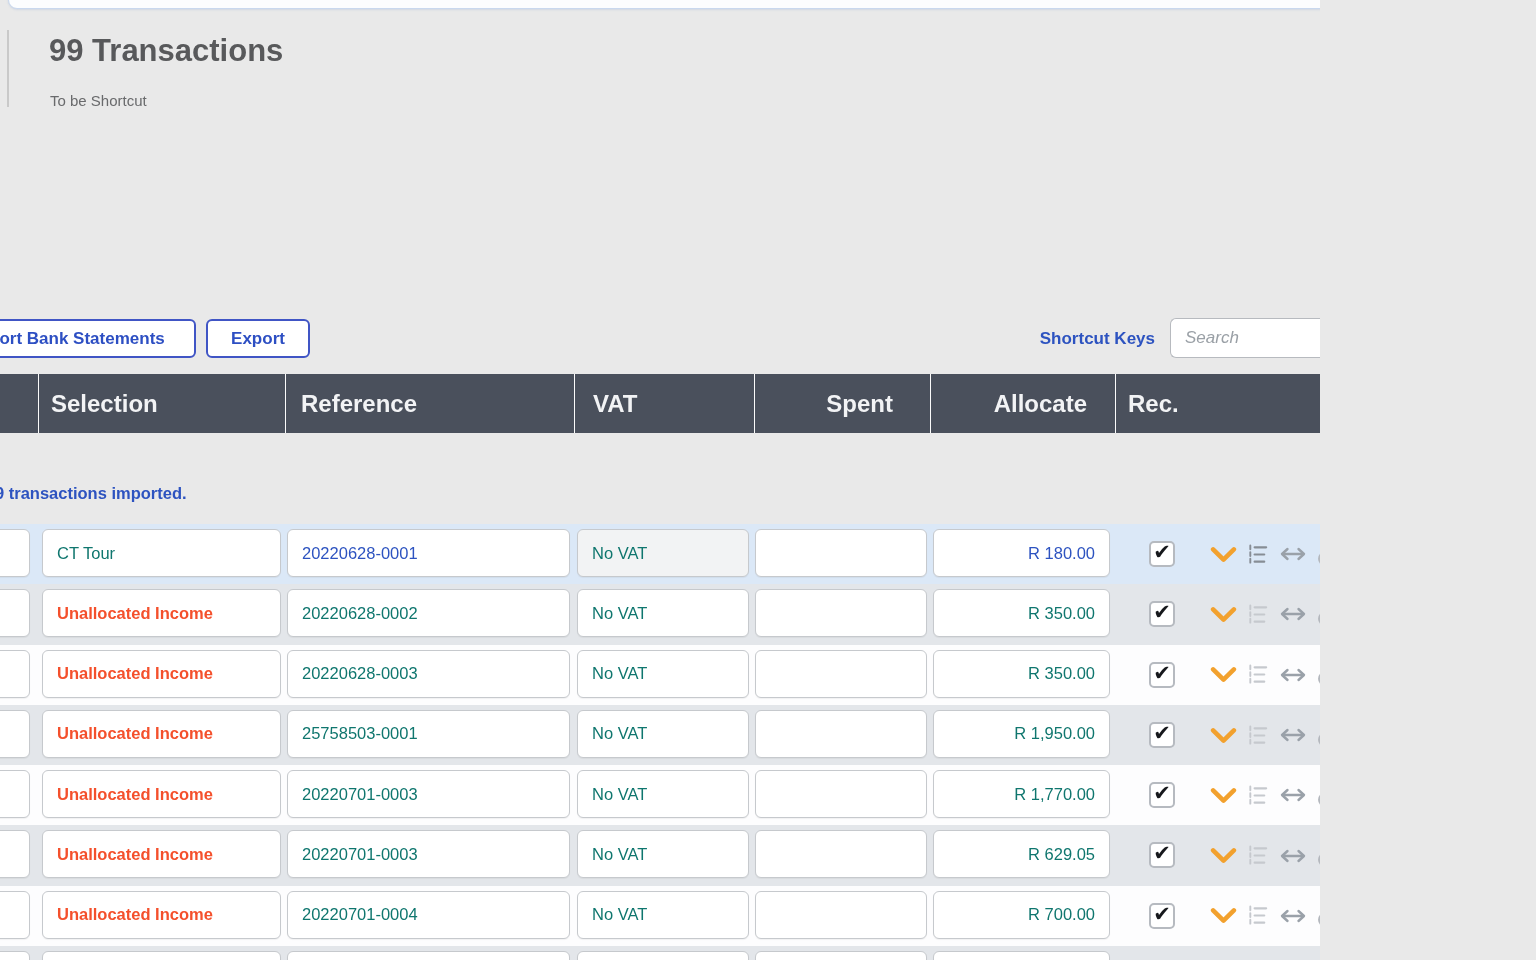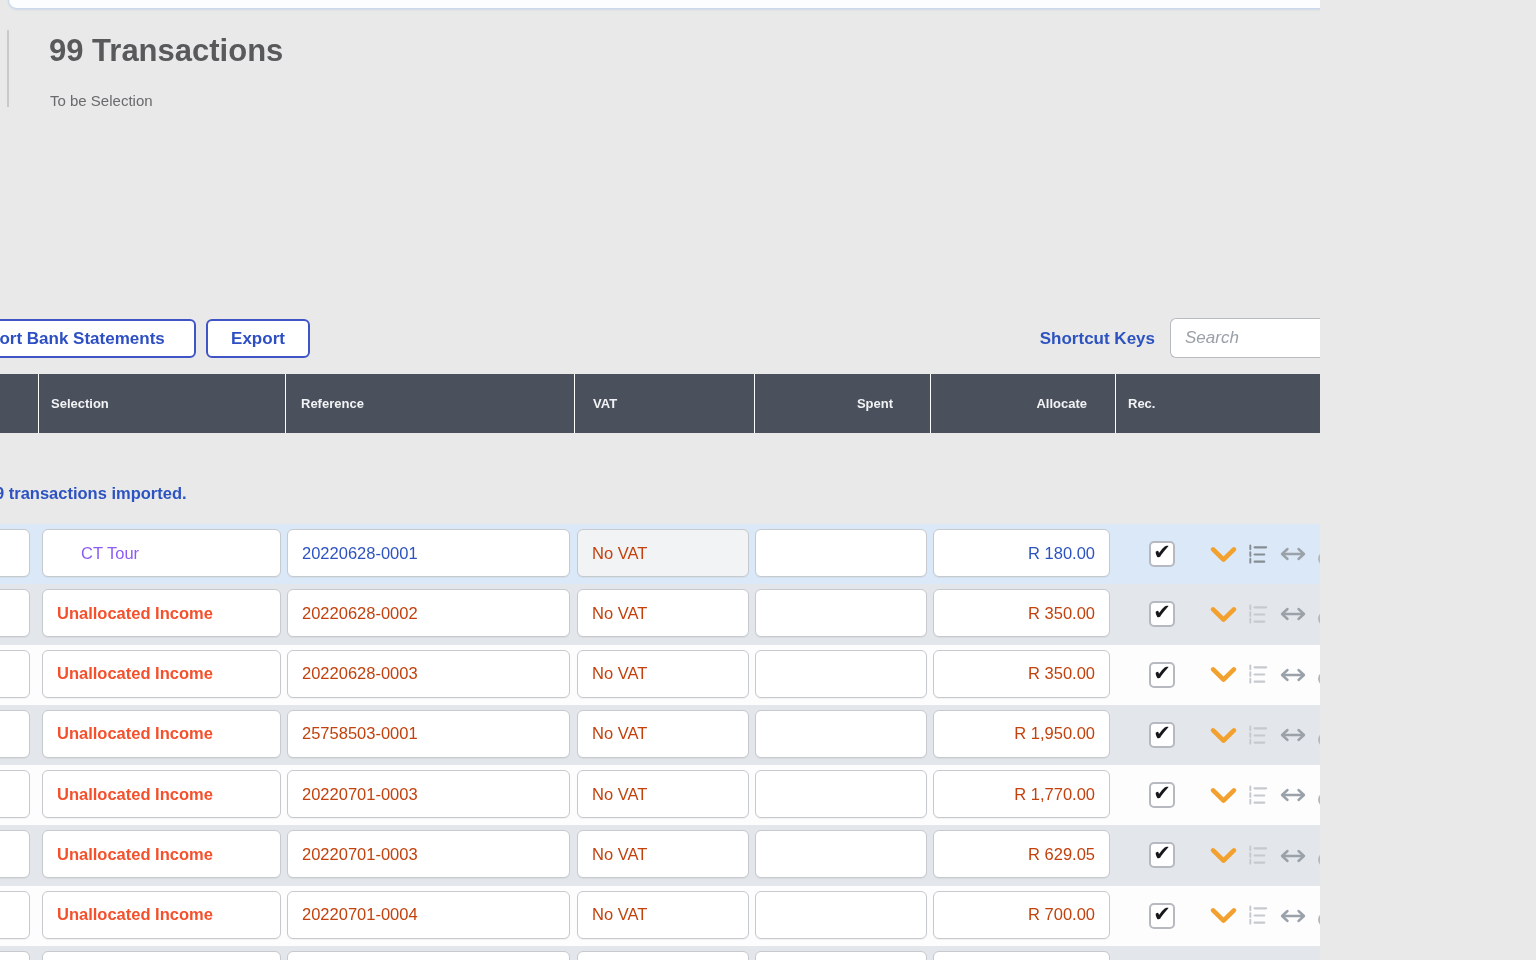--- a/index.html
+++ b/index.html
@@ -30,21 +30,21 @@
                 font-family:"Liberation Sans",sans-serif;}
   .search-input::placeholder{color:#9aa0a6;font-style:italic;}
   .search-btn{width:44px;height:40px;background:#2557c6;border:none;border-radius:0 6px 6px 0;
               display:flex;align-items:center;justify-content:center;cursor:pointer;}
   .gears{position:absolute;left:1436px;top:313px;width:44px;height:44px;color:#a9adb5;cursor:pointer;}
   .gear-big{position:absolute;left:0;top:0;font-size:28px;font-family:"DejaVu Sans",sans-serif;line-height:1;}
   .gear-small{position:absolute;left:23px;top:19px;font-size:15px;font-family:"DejaVu Sans",sans-serif;line-height:1;}
 
   
   .table-header{position:absolute;left:0;top:374px;width:1480px;height:59px;background:#4a505c;display:flex;}
-  .th{height:100%;border-left:1px solid #fbfbfb;color:#f2f3f5;font-size:13px;font-weight:700;
+  .th{height:100%;border-left:1px solid #fbfbfb;color:#f2f3f5;font-size:24px;font-weight:700;
       display:flex;align-items:center;padding:0 14px;}
   .th:first-child{border-left:none;}
   .th-stub{width:38px;}
   .th-selection{width:247px;padding-left:12px;}
   .th-reference{width:289px;padding-left:15px;}
   .th-vat{width:180px;padding-left:18px;}
   .th-spent{width:176px;justify-content:flex-end;padding-right:37px;}
   .th-received{width:185px;justify-content:flex-end;padding-right:28px;}
   .th-last{width:365px;position:relative;padding-left:12px;}
   .th-actions{position:absolute;left:205px;}
@@ -61,22 +61,22 @@
   .tone-white{background:#fdfdfe;}
   .box{position:absolute;top:5px;height:48px;background:#fff;border:1px solid #c6c9cd;border-radius:6px;
        display:flex;align-items:center;font-size:16.5px;padding:0 14px;box-shadow:0 1px 1px rgba(0,0,0,.05);}
   .date-stub{left:-10px;width:40px;}
   .sel{left:42px;width:239px;}
   .ref{left:287px;width:283px;}
   .vat{left:577px;width:172px;}
   .spent{left:755px;width:172px;}
   .recv{left:933px;width:177px;justify-content:flex-end;padding-left:8px;}
   .sel-text{color:#f4502c;font-weight:700;}
-  .ref-text,.vat-text,.recv-text{color:#c2410c;}
-  .row-active .sel-text{color:#8b5cf6;font-weight:400;margin-left:24px;}
+  .ref-text,.vat-text,.recv-text{color:#0f766e;}
+  .row-active .sel-text{color:#0f766e;font-weight:400;}
   .row-active .ref-text{color:#2d53c0;}
   .row-active .recv-text{color:#2d53c0;}
   .row-active .vat{background:#f2f3f4;}
   .checkbox{position:absolute;left:1149px;top:17px;width:26px;height:26px;background:#fff;border:2px solid #b6bac0;
             border-radius:5px;display:flex;align-items:center;justify-content:center;cursor:pointer;}
   .check{font-family:"DejaVu Sans",sans-serif;font-size:21px;color:#16181c;line-height:1;margin-top:-3px;}
   .icons{position:absolute;left:1210px;top:0;height:100%;display:flex;align-items:center;gap:9px;}
   .icon{display:flex;align-items:center;cursor:pointer;}
   .icon svg{display:block;}
   .icon-chevron{color:#f2a12e;}
@@ -96,21 +96,21 @@
 </style>
 </head>
 <body>
 
 <div class="page">
 
   <div class="top-strip"></div>
 
   <div class="title-rule"></div>
   <div class="page-title">99 Transactions</div>
-  <div class="page-subtitle">To be Selection</div>
+  <div class="page-subtitle">To be Shortcut</div>
 
   <button class="btn btn-import">Import Bank Statements</button>
   <button class="btn btn-export">Export</button>
 
   <div class="shortcut-keys">Shortcut Keys</div>
 
   <div class="search-wrap">
     <input class="search-input" type="text" placeholder="Search" style="">
     <button class="search-btn">
       <span>

